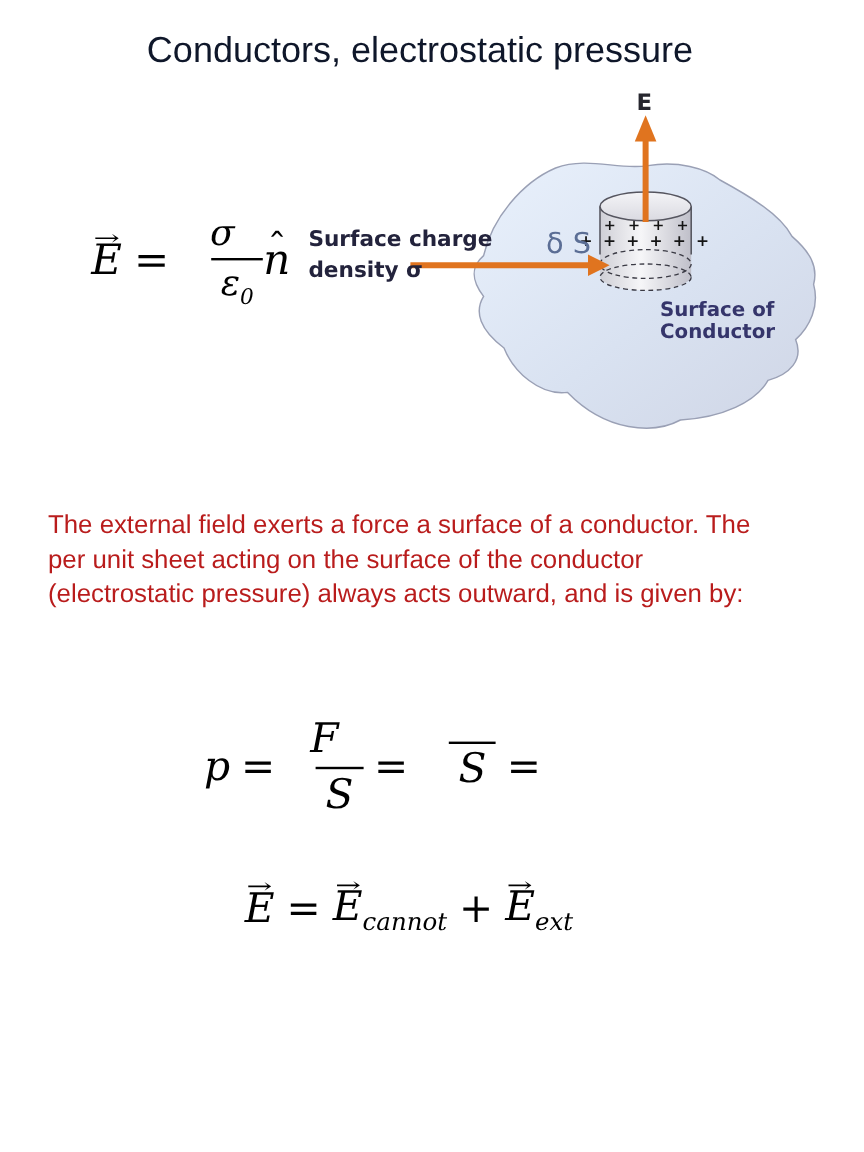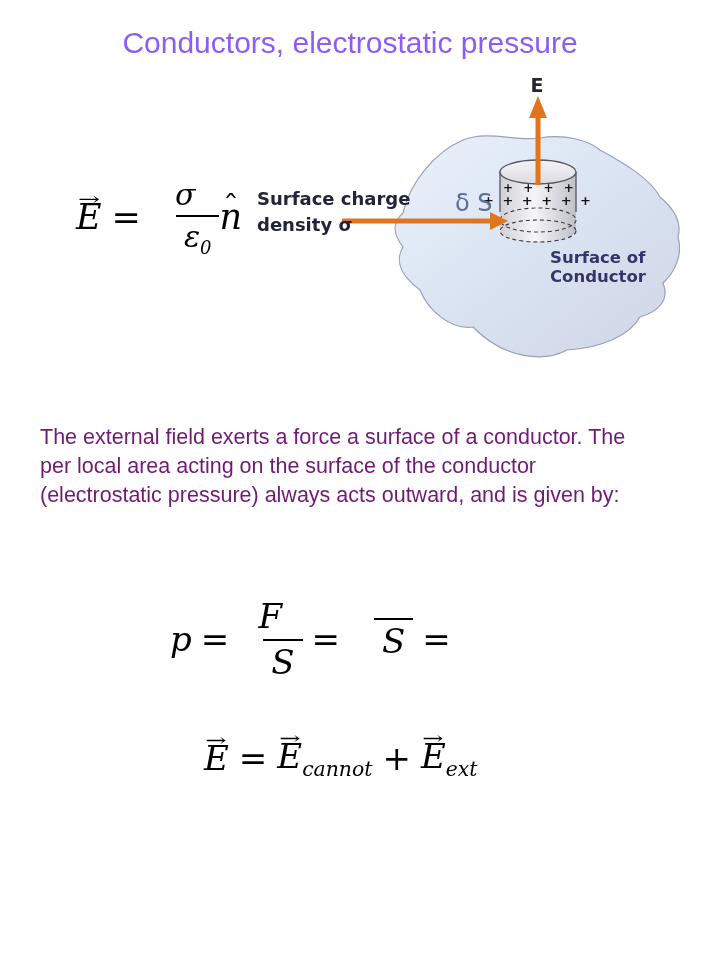--- a/index.html
+++ b/index.html
@@ -6,21 +6,21 @@
   body {
     width:720px; height:960px; background:#ffffff;
     font-family:"Liberation Sans", sans-serif;
     position:relative; overflow:hidden;
   }
   .slide { position:absolute; inset:0; }
 
   .title {
     position:absolute; top:26px; left:0; width:700px;
     text-align:center; font-size:30px; font-weight:400;
-    color:#8b5cf6; margin:0; font-family:"Liberation Sans", sans-serif;
+    color:#0f172a; margin:0; font-family:"Liberation Sans", sans-serif;
   }
 
   
   .math {
     position:absolute; display:flex; align-items:center;
     font-family:"DejaVu Serif", serif; font-style:italic; color:#000;
   }
   .f1 { left:76px;  top:178px; font-size:35px; }
   .f2 { left:170px; top:598px; font-size:34px; }
   .f3 { left:204px; top:736px; font-size:34px; }
@@ -39,21 +39,21 @@
     font-size:0.5em; font-style:normal; display:inline-block;
   }
   .vec .hat {
     top:-0.28em; font-size:0.78em;
     transform:translateX(-50%) scaleX(1.2);
   }
 
   
   .body-text {
     position:absolute; left:40px; top:423px; width:650px;
-    font-size:21.5px; line-height:29px; color:#701a75;
+    font-size:21.5px; line-height:29px; color:#b91c1c;
   }
 
   
   .diagram { position:absolute; left:250px; top:70px; width:440px; height:310px; }
   .diagram text { font-family:"DejaVu Sans","Liberation Sans",sans-serif; }
 </style>
 </head>
 <body>
 
 <div class="slide">
@@ -109,21 +109,21 @@
 
     <text x="205" y="141" font-size="24" fill="#5b6e95">δ S</text>
     <text x="7" y="135" font-size="18" font-weight="bold" fill="#23233c">Surface charge</text>
     <text x="7" y="161" font-size="18" font-weight="bold" fill="#23233c">density σ</text>
     <text x="300" y="193" font-size="16.5" font-weight="bold" fill="#35356b">Surface of</text>
     <text x="300" y="212" font-size="16.5" font-weight="bold" fill="#35356b">Conductor</text>
   </svg>
 
   <div class="body-text">
     <div>The external field exerts a force a surface of a conductor. The</div>
-    <div>per local area acting on the surface of the conductor</div>
+    <div>per unit sheet acting on the surface of the conductor</div>
     <div>(electrostatic pressure) always acts outward, and is given by:</div>
   </div>
 
   <div class="math f2">
     <span class="tok">p</span>
     <span class="op">=</span>
     <span class="frac">
       <span class="num">F</span>
       <span class="den">S</span>
     </span>

